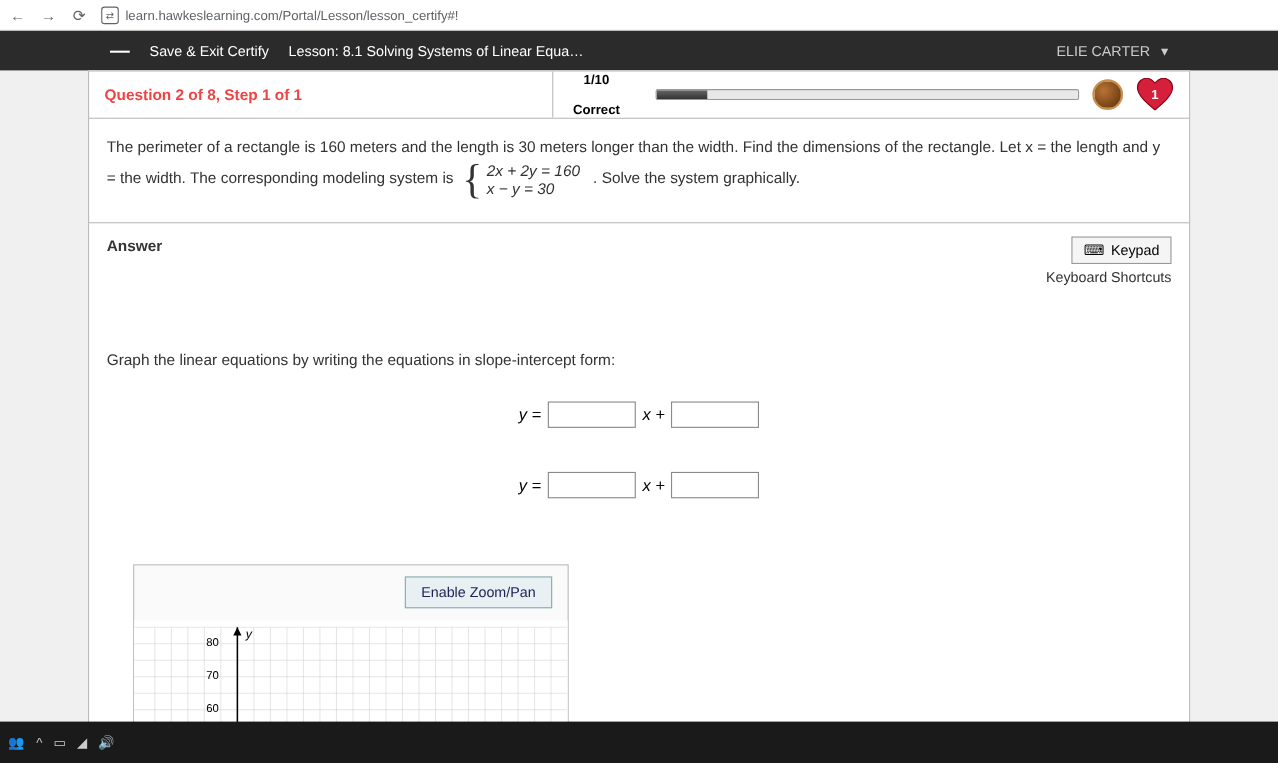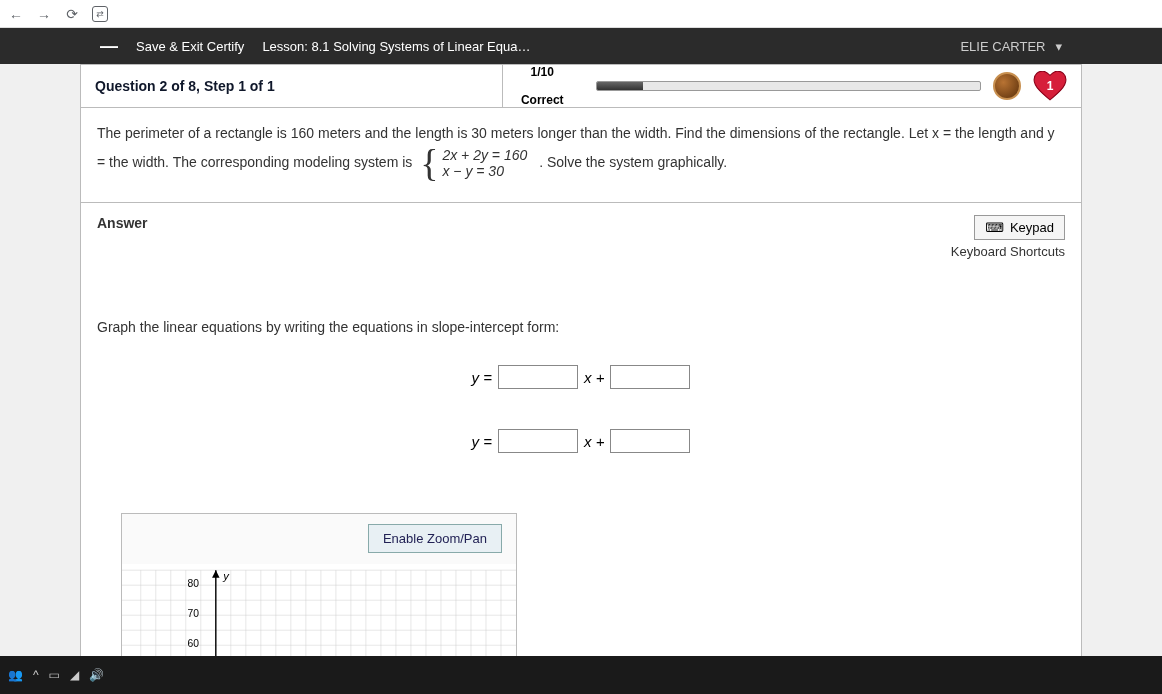--- a/index.html
+++ b/index.html
@@ -15,21 +15,21 @@
 .top-bar { height: 36px; background: #2b2b2b; display: flex; align-items: center; padding: 0 100px; color: #fff; justify-content: space-between; }
 .top-left { display: flex; align-items: center; gap: 18px; font-size: 13px; }
 .minus-icon { font-size: 18px; font-weight: bold; }
 .top-right { display: flex; align-items: center; gap: 10px; font-size: 13px; color: #ccc; }
 
 
 .wrapper { margin: 0 80px; background: #fff; }
 
 
 .q-header { display: flex; align-items: stretch; border: 1px solid #bbb; height: 44px; }
-.q-title { flex: 1; display: flex; align-items: center; padding: 0 14px; font-weight: bold; font-size: 14px; color: #0f172a; }
+.q-title { flex: 1; display: flex; align-items: center; padding: 0 14px; font-weight: bold; font-size: 14px; color: #ef4444; }
 .q-score { width: 80px; border-left: 1px solid #bbb; display: flex; flex-direction: column; align-items: center; justify-content: space-between; font-size: 12px; font-weight: bold; }
 .q-progress { flex: 1.2; display: flex; align-items: center; padding: 0 14px; gap: 12px; }
 .progress-bar-outer { flex: 1; height: 10px; background: #e8e8e8; border: 1px solid #999; border-radius: 2px; overflow: hidden; }
 .progress-bar-inner { height: 100%; width: 12%; background: linear-gradient(#666,#333); }
 .coin { width: 28px; height: 28px; border-radius: 50%; background: radial-gradient(circle at 35% 35%, #b87333, #5a2f0a); border: 2px solid #c89050; }
 .heart { width: 34px; height: 30px; position: relative; display: flex; align-items: center; justify-content: center; color: #fff; font-size: 12px; font-weight: bold; }
 .heart svg { position: absolute; width: 34px; height: 30px; }
 .heart span { position: relative; z-index: 1; }
 
 
@@ -73,20 +73,21 @@
 </style>
 </head>
 <body>
 
 <div class="browser-bar">
   <div class="nav-btn">←</div>
   <div class="nav-btn">→</div>
   <div class="nav-btn">⟳</div>
   <div class="url-box">
     <span class="url-icon">⇄</span>
+    <span>learn.hawkeslearning.com/Portal/Lesson/lesson_certify#!</span>
   </div>
 </div>
 
 <div class="top-bar">
   <div class="top-left">
     <span class="minus-icon">—</span>
     <span>Save &amp; Exit Certify</span>
     <span>Lesson: 8.1 Solving Systems of Linear Equa…</span>
   </div>
   <div class="top-right">

